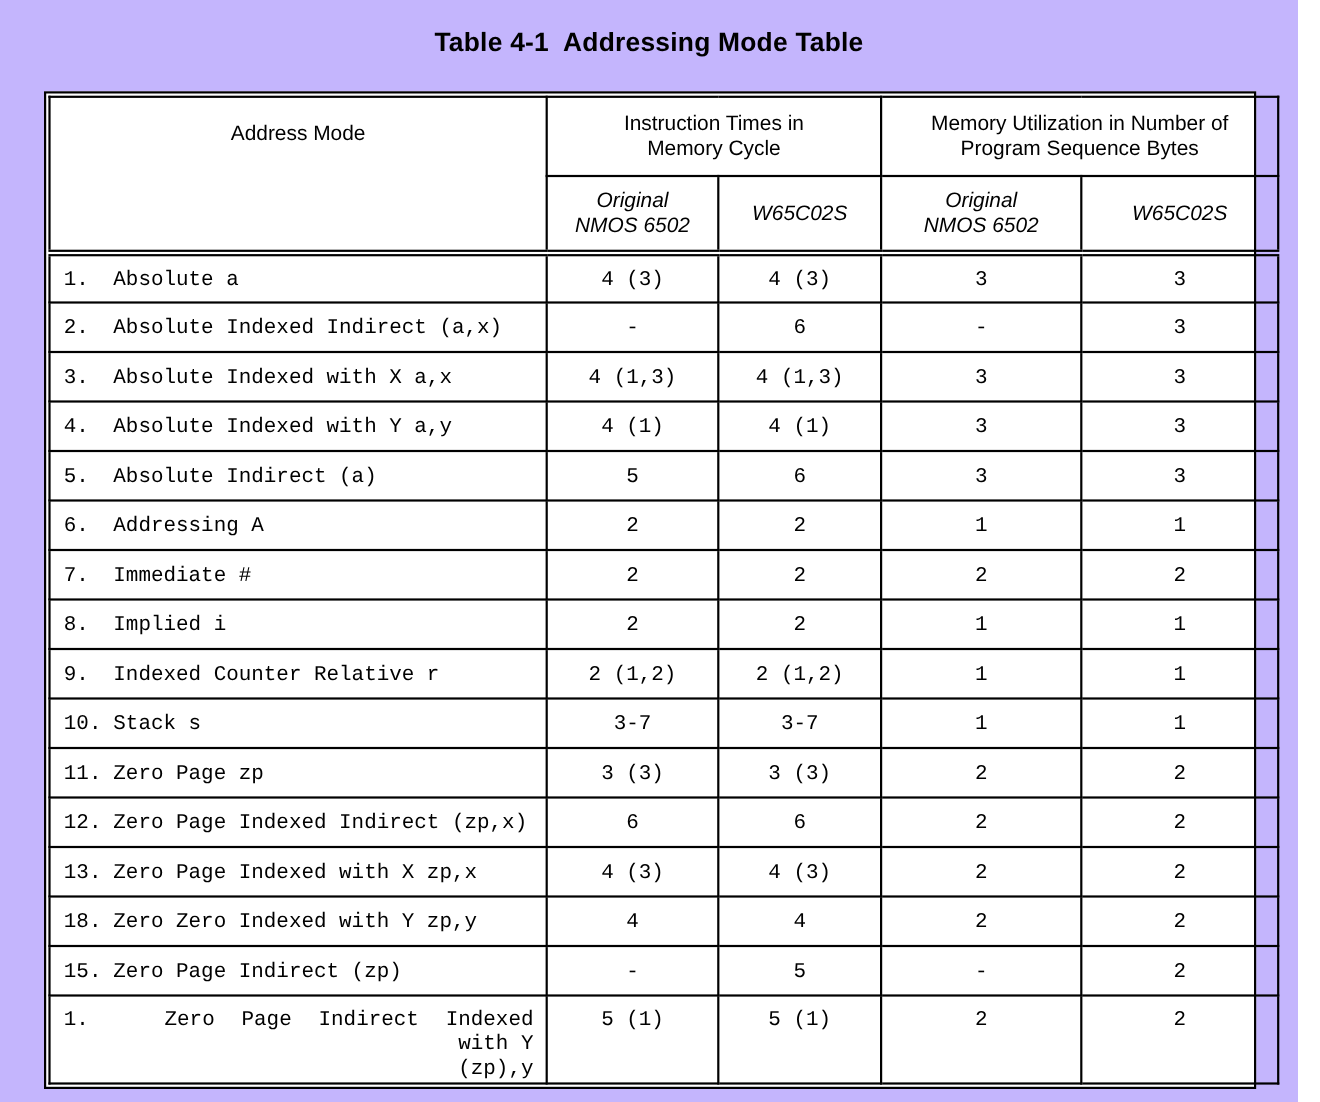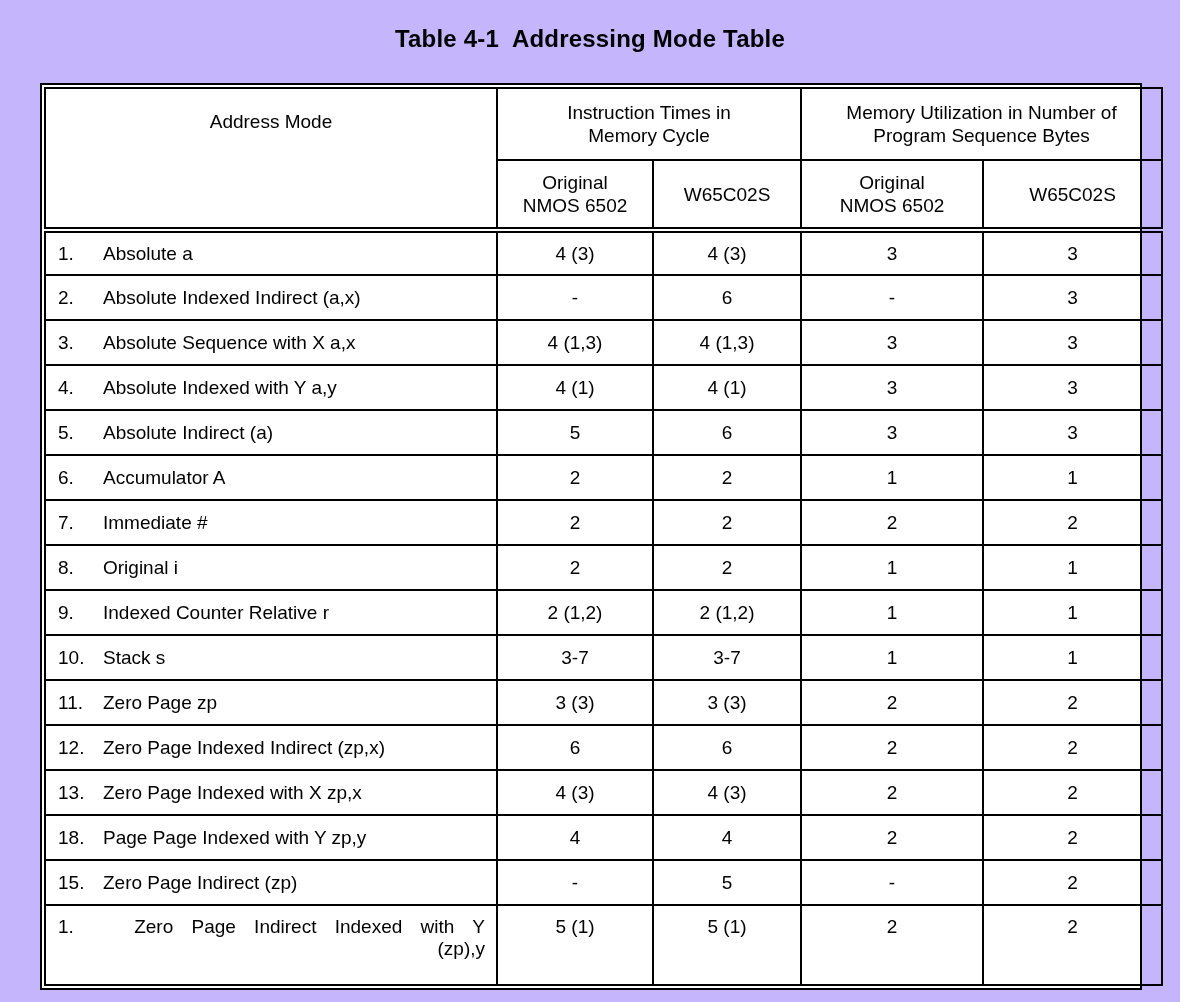--- a/index.html
+++ b/index.html
@@ -43,29 +43,29 @@
     padding: 0;
   }
   thead th {
     font-weight: normal;
     text-align: center;
     vertical-align: middle;
     white-space: pre-line;   
     line-height: 23px;
   }
   tr.group-row   { height: 72px; }
-  tr.subhead-row { height: 70px; }
+  tr.subhead-row { height: 70px; font-style: italic; }
   th.address-mode-cell {
     vertical-align: top;
     padding-top: 21px;
   }
   
   .subhead-row th, th.address-mode-cell { border-bottom: 6px double #000; }
 
-  tbody tr { height: 45px; }
+  tbody tr { height: 45px; font-family: Liberation Mono, monospace; }
   tbody td { vertical-align: middle; line-height: 22px; }
   tbody tr:last-child { height: 80px; }
   tbody tr:last-child td { vertical-align: top; padding-top: 10px; }
 
   td.mode-cell { padding-left: 12px; padding-right: 6px; text-align: left; }
   .row-num {
     display: inline-block;
     width: 45px;
     vertical-align: top;
   }
@@ -133,21 +133,21 @@
       <span class="row-num">2.</span><span class="mode-label">Absolute Indexed Indirect (a,x)</span>
     </td>
     <td class="val">-</td>
     <td class="val">6</td>
     <td class="val">-</td>
     <td class="val">3</td>
   </tr>
 
   <tr>
     <td class="mode-cell">
-      <span class="row-num">3.</span><span class="mode-label">Absolute Sequence with X a,x</span>
+      <span class="row-num">3.</span><span class="mode-label">Absolute Indexed with X a,x</span>
     </td>
     <td class="val">4 (1,3)</td>
     <td class="val">4 (1,3)</td>
     <td class="val">3</td>
     <td class="val">3</td>
   </tr>
 
   <tr>
     <td class="mode-cell">
       <span class="row-num">4.</span><span class="mode-label">Absolute Indexed with Y a,y</span>
@@ -163,41 +163,41 @@
       <span class="row-num">5.</span><span class="mode-label">Absolute Indirect (a)</span>
     </td>
     <td class="val">5</td>
     <td class="val">6</td>
     <td class="val">3</td>
     <td class="val">3</td>
   </tr>
 
   <tr>
     <td class="mode-cell">
-      <span class="row-num">6.</span><span class="mode-label">Accumulator A</span>
+      <span class="row-num">6.</span><span class="mode-label">Addressing A</span>
     </td>
     <td class="val">2</td>
     <td class="val">2</td>
     <td class="val">1</td>
     <td class="val">1</td>
   </tr>
 
   <tr>
     <td class="mode-cell">
       <span class="row-num">7.</span><span class="mode-label">Immediate #</span>
     </td>
     <td class="val">2</td>
     <td class="val">2</td>
     <td class="val">2</td>
     <td class="val">2</td>
   </tr>
 
   <tr>
     <td class="mode-cell">
-      <span class="row-num">8.</span><span class="mode-label">Original i</span>
+      <span class="row-num">8.</span><span class="mode-label">Implied i</span>
     </td>
     <td class="val">2</td>
     <td class="val">2</td>
     <td class="val">1</td>
     <td class="val">1</td>
   </tr>
 
   <tr>
     <td class="mode-cell">
       <span class="row-num">9.</span><span class="mode-label">Indexed Counter Relative r</span>
@@ -243,21 +243,21 @@
       <span class="row-num">13.</span><span class="mode-label">Zero Page Indexed with X zp,x</span>
     </td>
     <td class="val">4 (3)</td>
     <td class="val">4 (3)</td>
     <td class="val">2</td>
     <td class="val">2</td>
   </tr>
 
   <tr>
     <td class="mode-cell">
-      <span class="row-num">18.</span><span class="mode-label">Page Page Indexed with Y zp,y</span>
+      <span class="row-num">18.</span><span class="mode-label">Zero Zero Indexed with Y zp,y</span>
     </td>
     <td class="val">4</td>
     <td class="val">4</td>
     <td class="val">2</td>
     <td class="val">2</td>
   </tr>
 
   <tr>
     <td class="mode-cell">
       <span class="row-num">15.</span><span class="mode-label">Zero Page Indirect (zp)</span>

